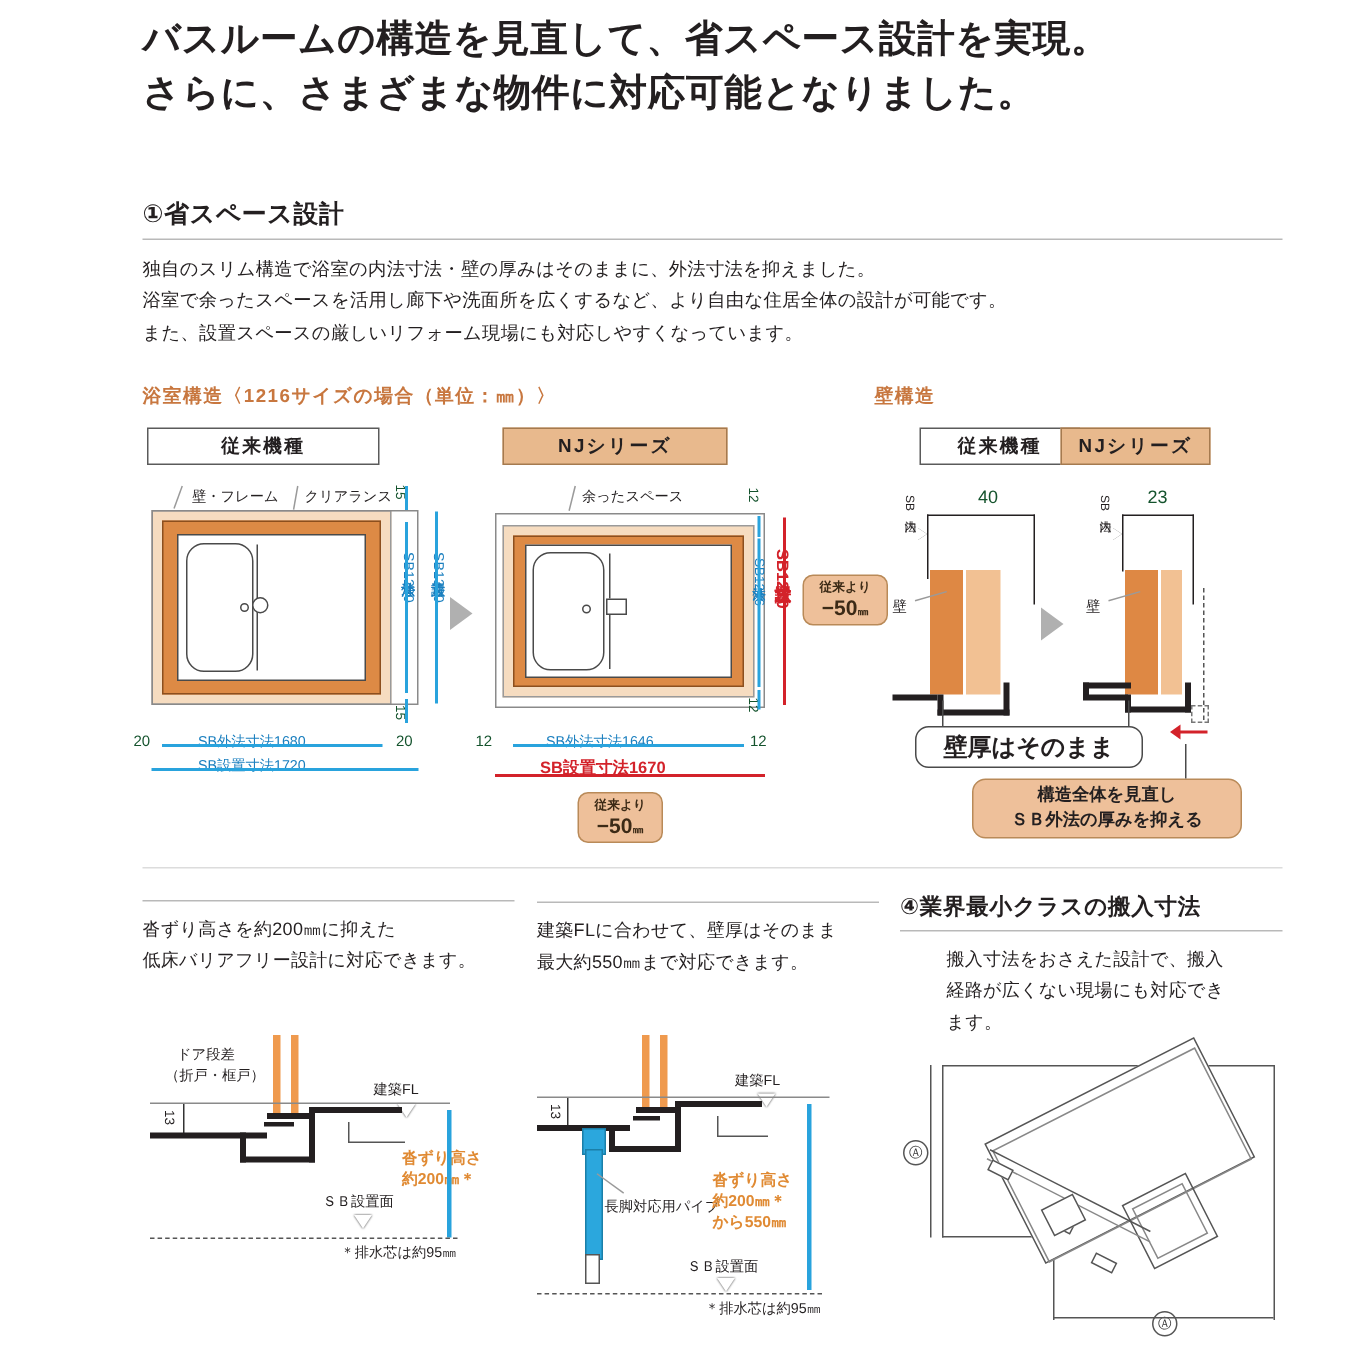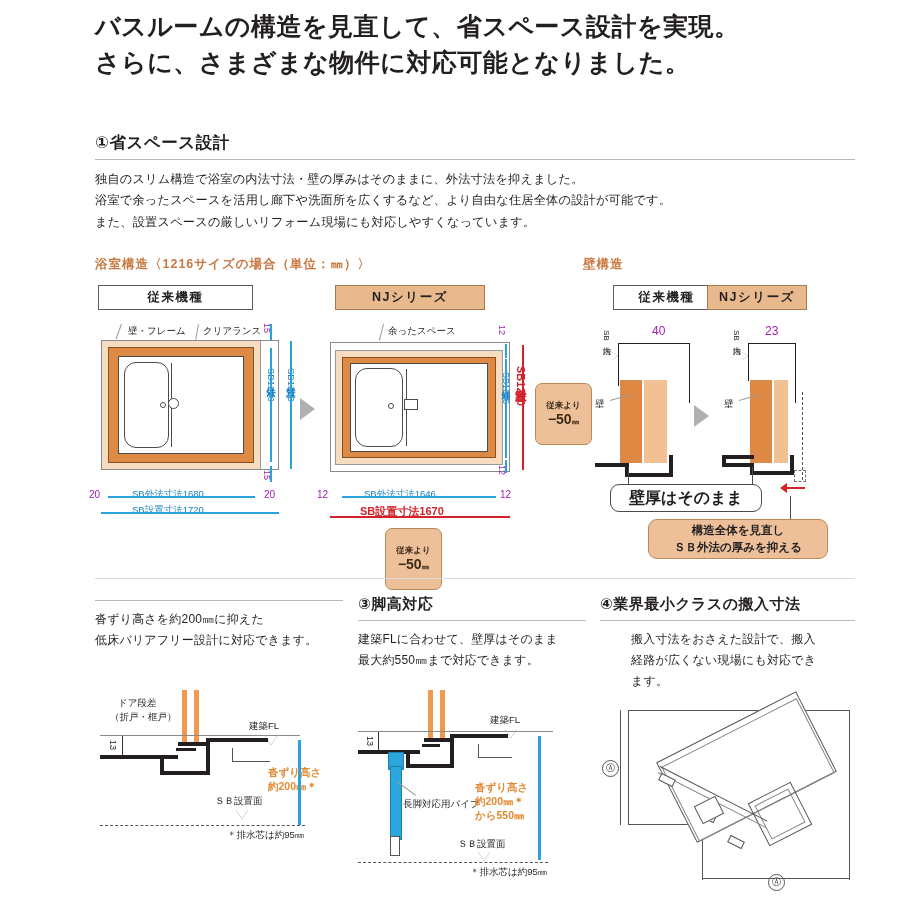--- a/index.html
+++ b/index.html
@@ -49,34 +49,34 @@
   
   .clearance{background:#f6dcc0;border:1px solid #9a9a9a;box-sizing:border-box;position:absolute;}
   .frame{background:#dd8a45;box-sizing:border-box;position:absolute;border:1px solid #8c4f1e;}
   .inner{background:#ffffff;box-sizing:border-box;position:absolute;border:1px solid #4a4a4a;}
   .tub{position:absolute;border:1.2px solid #4a4a4a;border-radius:12px;background:#fff;box-sizing:border-box;}
   .outerline{position:absolute;border:1px solid #8a8a8a;box-sizing:border-box;background:transparent;}
 
   
   .dim{position:absolute;font-size:9.5px;color:#1a7fbf;white-space:nowrap;letter-spacing:0px;}
   .dim.red{color:#d3222a;font-weight:bold;font-size:11px;}
-  .dim.blk{color:#a21caf;}
+  .dim.blk{color:#14532d;}
   .dimv{writing-mode:vertical-rl;text-orientation:mixed;}
   .lead{position:absolute;font-size:9.5px;color:#231f20;white-space:nowrap;}
 
   .arrowline{position:absolute;background:#29a3dd;}
   .arrowline.red{background:#d3222a;}
   .thinline{position:absolute;background:#9a9a9a;}
   .blkline{position:absolute;background:#231f20;}
 
   
   .badge{
     position:absolute;background:#eec09a;border:1.5px solid #b98a58;border-radius:7px;
     text-align:center;color:#3c2a16;font-weight:bold;line-height:1.15;
-    padding:17px 6px;box-sizing:border-box;
+    padding:3px 6px;box-sizing:border-box;
   }
   .badge .t1{font-size:8.5px;}
   .badge .t2{font-size:14px;}
   .badge .t2 small{font-size:7.5px;}
 
   .callout-w{
     position:absolute;background:#fff;border:1.5px solid #4a4a4a;border-radius:9px;
     display:flex;align-items:center;justify-content:center;
     font-size:16px;font-weight:bold;color:#231f20;box-sizing:border-box;
   }
@@ -317,21 +317,20 @@
     </div>
     <div class="arrowline" style="left:298px;top:740px;width:3px;height:85px;"></div>
 
     <div class="small-lab" style="position:absolute;left:215px;top:795px;">ＳＢ設置面</div>
     <div style="position:absolute;left:236px;top:810px;width:0;height:0;border-left:6px solid transparent;border-right:6px solid transparent;border-top:9px solid #fff;filter:drop-shadow(0 0 .6px #333);"></div>
     <div class="dashed" style="left:100px;top:825px;width:205px;"></div>
     <div class="note" style="position:absolute;left:227px;top:829px;">＊排水芯は約95㎜</div>
   </div>
 
   <div style="position:absolute;left:358px;top:595px;width:228px;">
-    <div class="col-head">③脚高対応</div>
     <div class="rule" style="margin-top:6px;margin-bottom:8px;"></div>
     <div class="body-txt" style="font-size:12px;">
       <div>建築FLに合わせて、壁厚はそのまま</div>
       <div>最大約550㎜まで対応できます。</div>
     </div>
   </div>
 
   <div>
     <div class="orangebar" style="left:428px;top:690px;width:5px;height:50px;background:#ef9a4e;"></div>
     <div class="orangebar" style="left:440px;top:690px;width:5px;height:50px;background:#ef9a4e;"></div>

